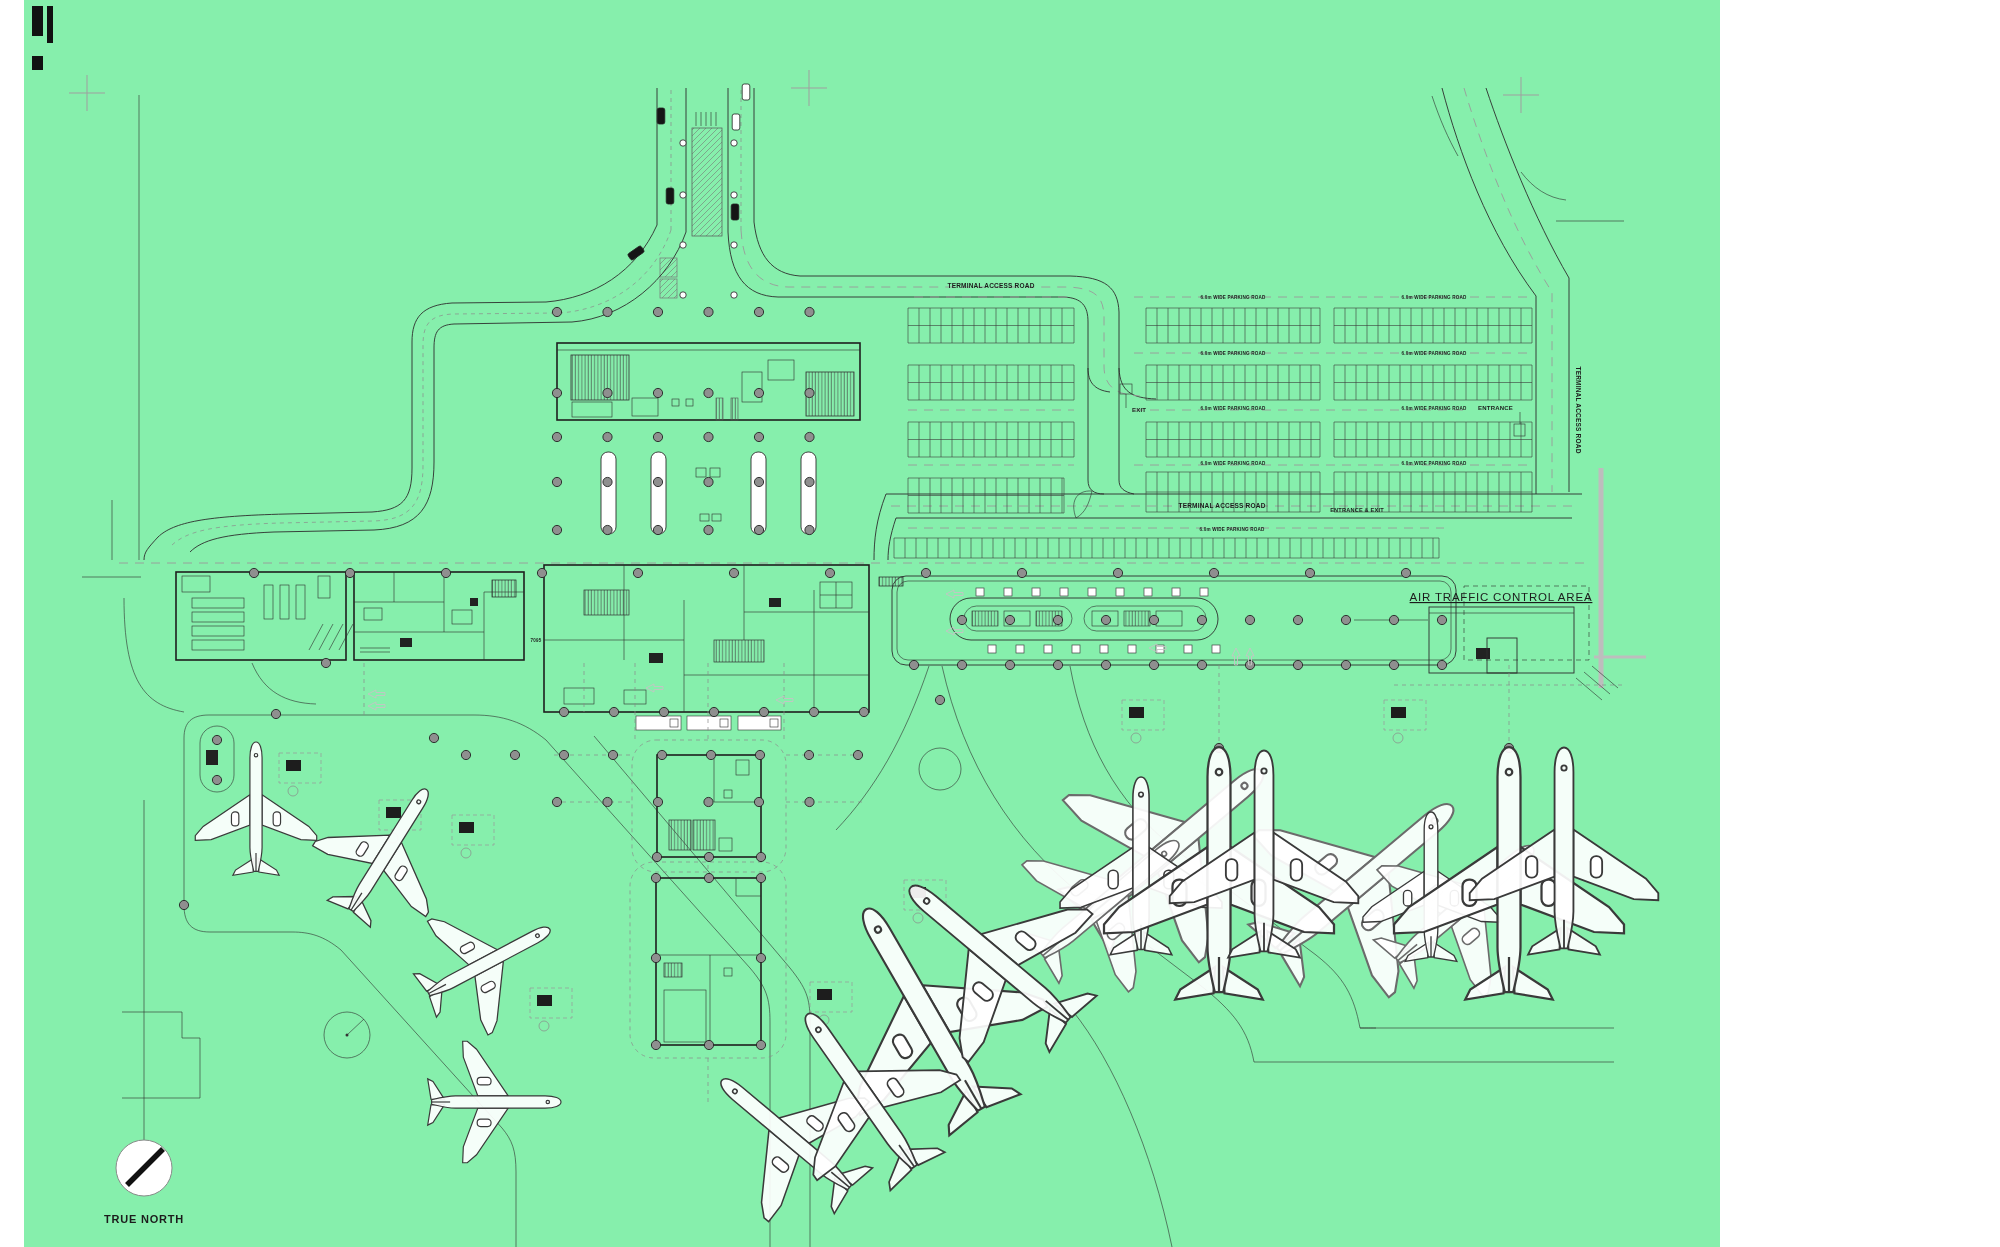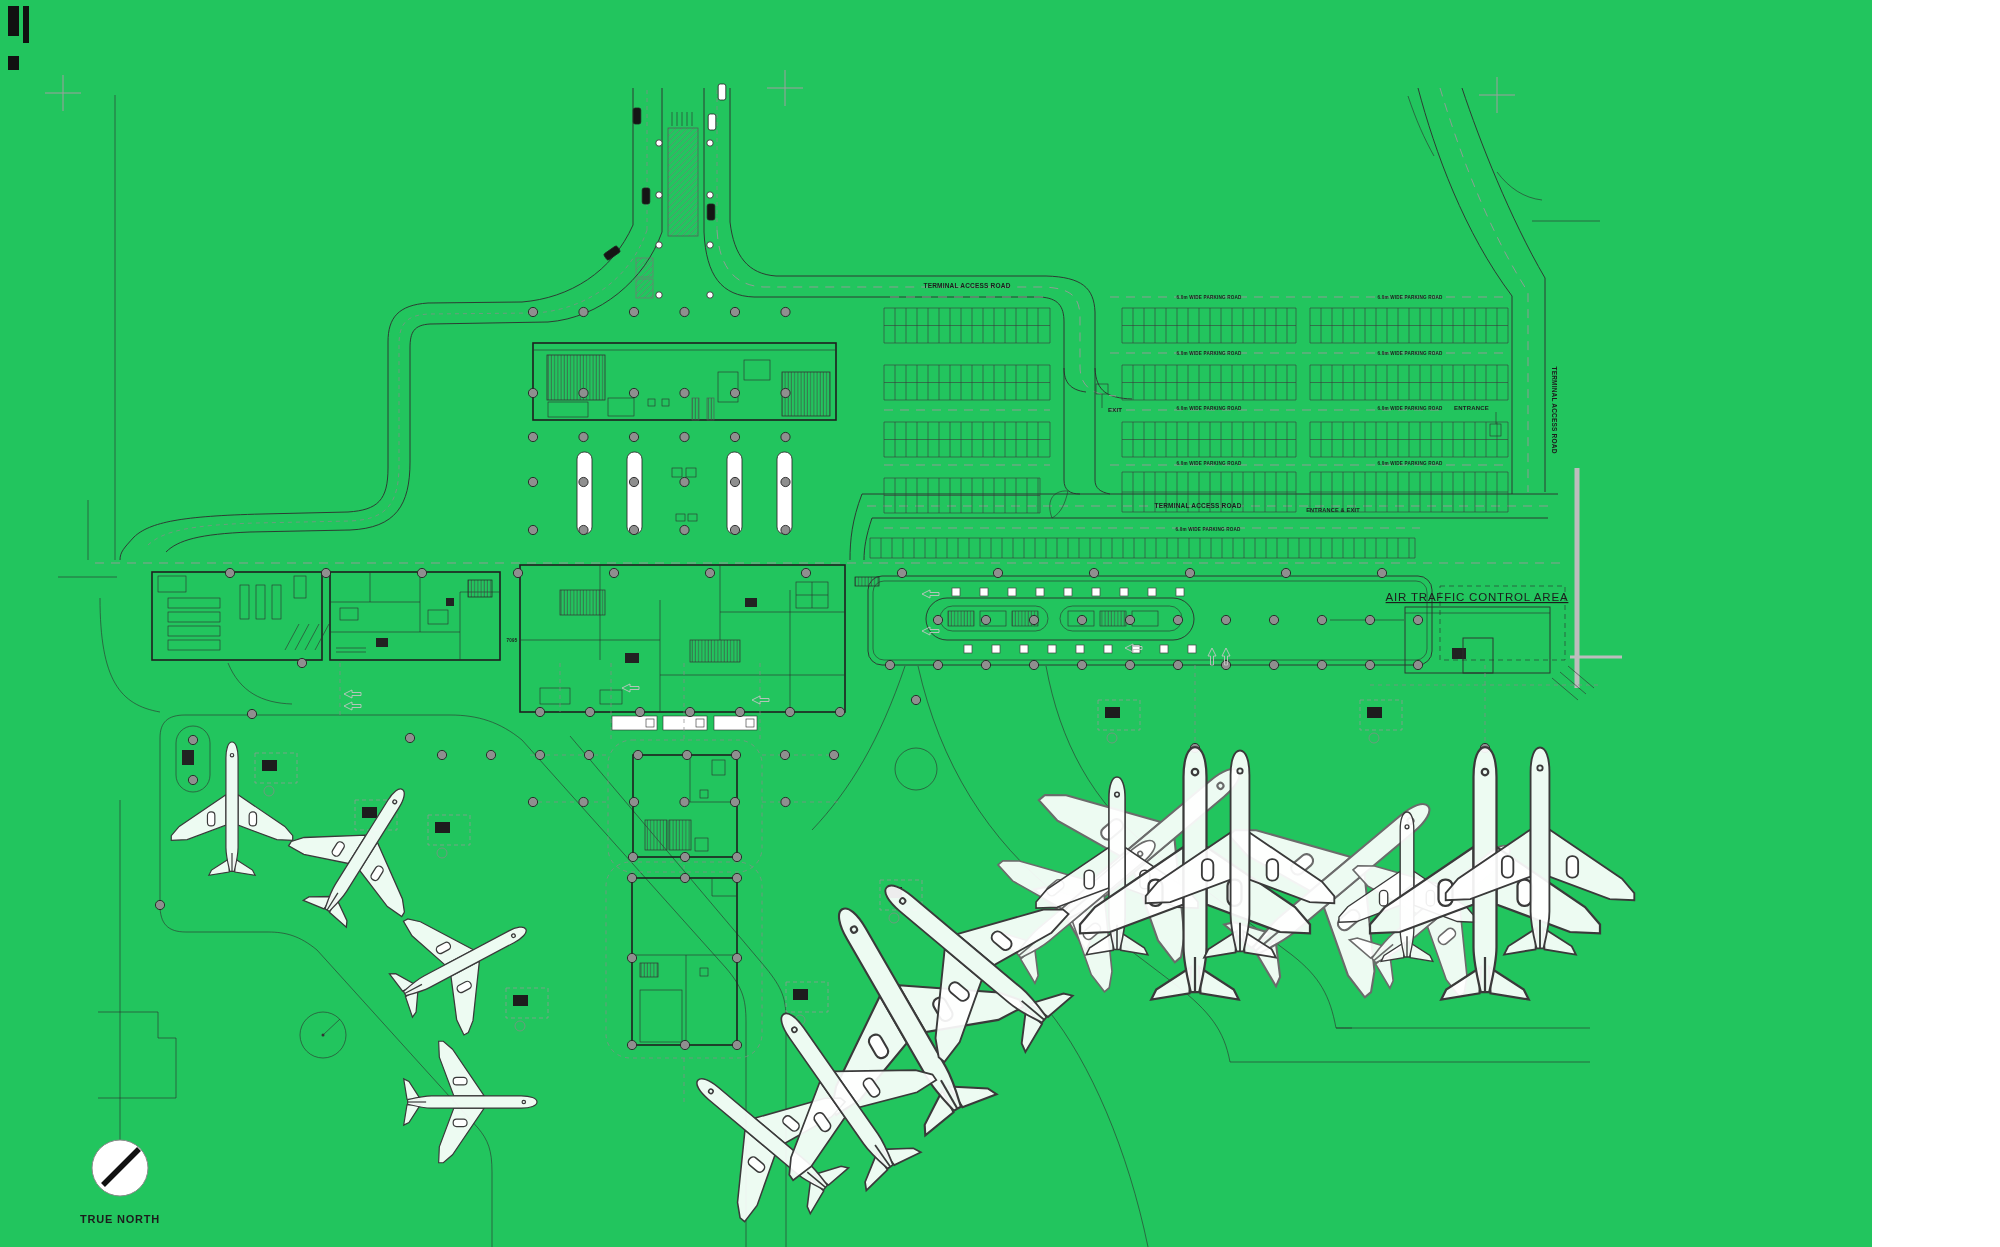--- a/index.html
+++ b/index.html
@@ -1,17 +1,17 @@
 <!DOCTYPE html>
 <html><head>
 <meta charset="utf-8">
 <style>
   html,body{margin:0;padding:0;background:#ffffff;}
   body{font-family:"Liberation Sans", sans-serif;}
-  .stage{position:relative;width:1872px;height:1247px;background:#22c55e;overflow:hidden;}
+  .stage{position:relative;width:1696px;height:1247px;background:#86efac;overflow:hidden;margin-left:24px;}
   svg{display:block;}
   text{font-family:"Liberation Sans", sans-serif;fill:#1c1c1c;}
   .thin{stroke:#2e2e2e;stroke-width:0.9;fill:none;}
   .thin2{stroke:#2e2e2e;stroke-width:0.6;fill:none;}
   .wall{stroke:#1f1f1f;stroke-width:1.6;fill:none;}
   .dash{stroke:#9a9a9a;stroke-width:0.9;fill:none;stroke-dasharray:9 7;}
   .dashfine{stroke:#8b8b8b;stroke-width:0.7;fill:none;stroke-dasharray:4 4;}
   .grey{stroke:#bdbdbd;fill:none;}
 </style>
 </head>

